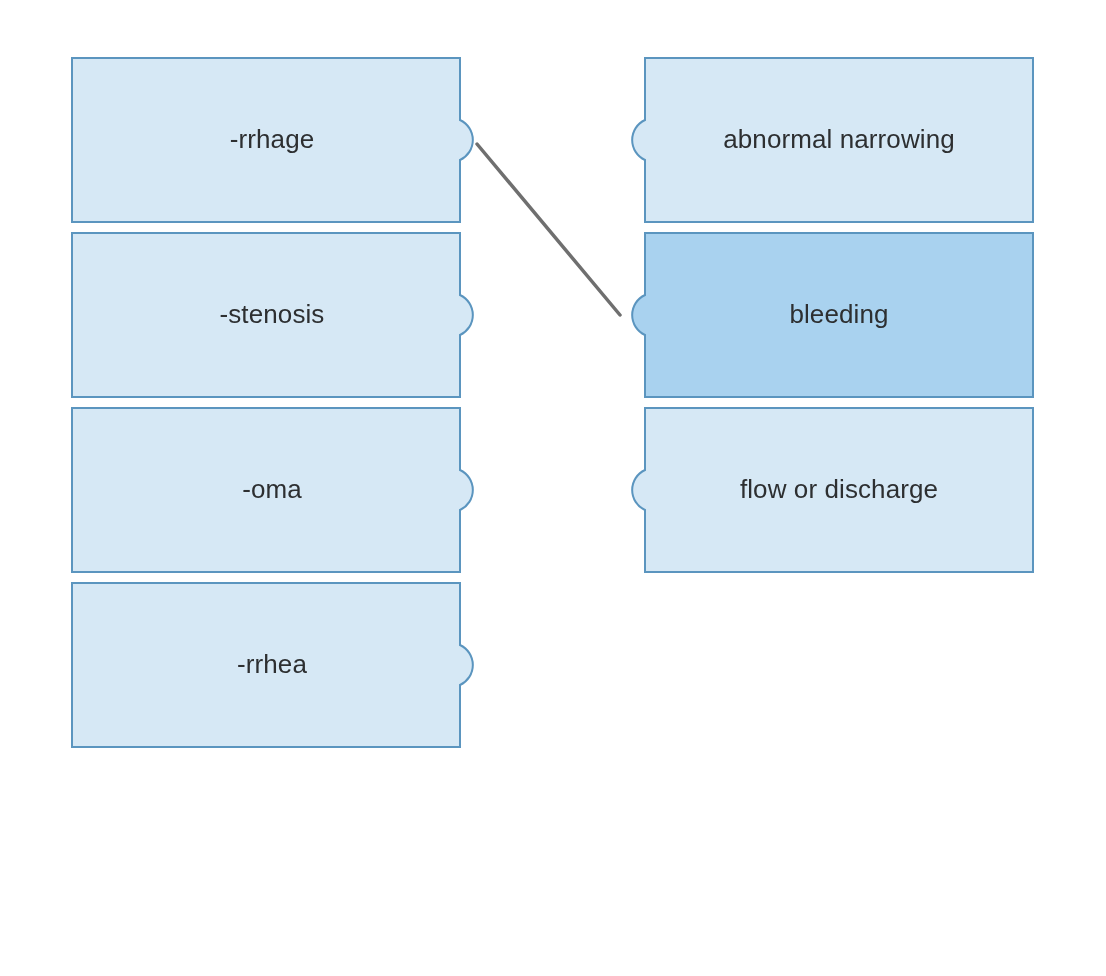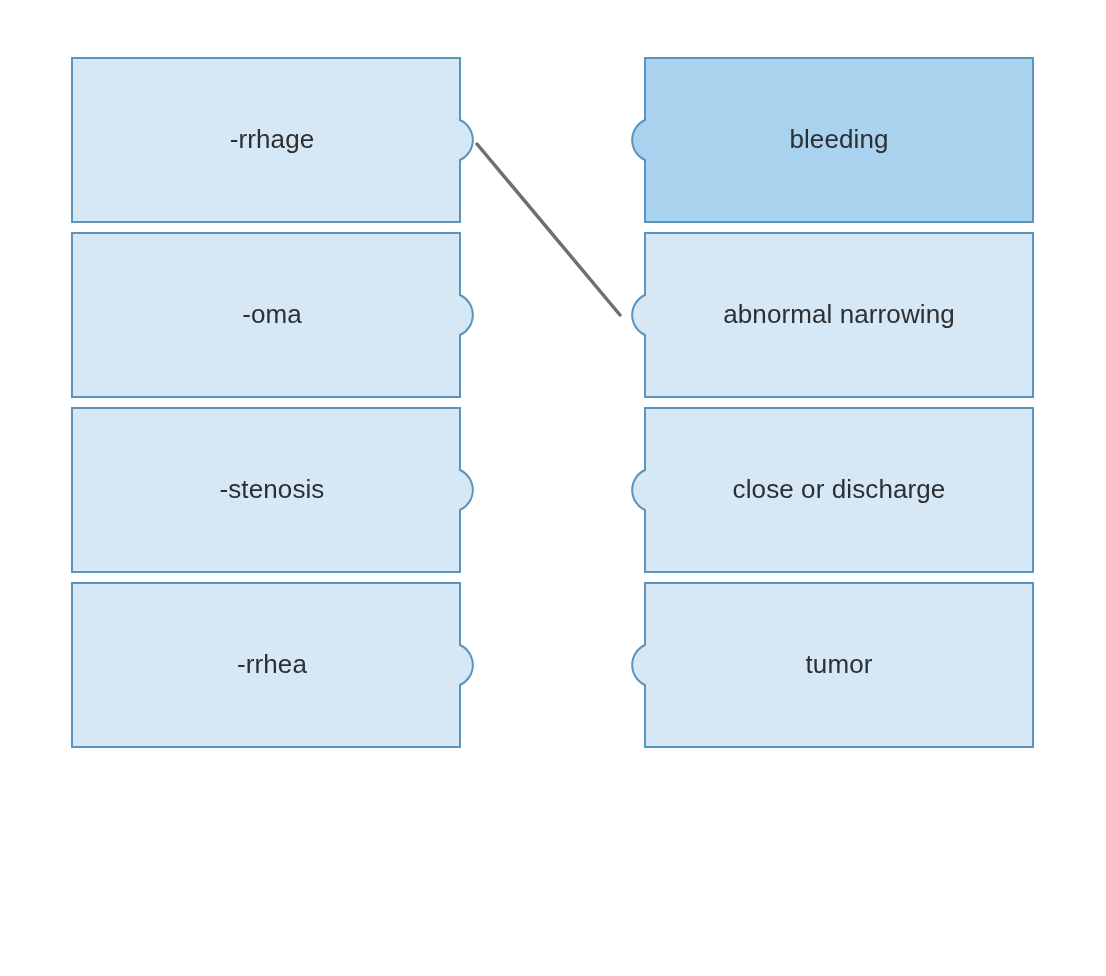--- a/index.html
+++ b/index.html
@@ -108,78 +108,70 @@
         <span>-rrhage</span>
       </div>
     </div>
 
 
     <div class="tile">
       <svg class="tile-svg" viewBox="0 0 390 166" preserveAspectRatio="none">
         <path class="tile-shape" vector-effect="non-scaling-stroke" d="M1,1 L389,1 L389,63 A22,22 0 0 1 389,103 L389,165 L1,165 Z"></path>
       </svg>
       <div class="tile-label">
-        <span>-oma</span>
+        <span>-stenosis</span>
       </div>
     </div>
 
     <div class="tile">
       <svg class="tile-svg" viewBox="0 0 390 166" preserveAspectRatio="none">
         <path class="tile-shape" vector-effect="non-scaling-stroke" d="M1,1 L389,1 L389,63 A22,22 0 0 1 389,103 L389,165 L1,165 Z"></path>
       </svg>
       <div class="tile-label">
-        <span>-stenosis</span>
+        <span>-oma</span>
       </div>
     </div>
 
     <div class="tile">
       <svg class="tile-svg" viewBox="0 0 390 166" preserveAspectRatio="none">
         <path class="tile-shape" vector-effect="non-scaling-stroke" d="M1,1 L389,1 L389,63 A22,22 0 0 1 389,103 L389,165 L1,165 Z"></path>
       </svg>
       <div class="tile-label">
         <span>-rrhea</span>
       </div>
     </div>
 
   </div>
 
   <div class="column" id="col-right">
 
+    <div class="tile">
+      <svg class="tile-svg" viewBox="0 0 400 166" preserveAspectRatio="none">
+        <path class="tile-shape" vector-effect="non-scaling-stroke" d="M399,1 L11,1 L11,63 A22,22 0 0 0 11,103 L11,165 L399,165 Z"></path>
+      </svg>
+      <div class="tile-label">
+        <span>abnormal narrowing</span>
+      </div>
+    </div>
+
     <div class="tile is-selected">
       <svg class="tile-svg" viewBox="0 0 400 166" preserveAspectRatio="none">
         <path class="tile-shape" vector-effect="non-scaling-stroke" d="M399,1 L11,1 L11,63 A22,22 0 0 0 11,103 L11,165 L399,165 Z"></path>
       </svg>
       <div class="tile-label">
         <span>bleeding</span>
       </div>
     </div>
 
     <div class="tile">
       <svg class="tile-svg" viewBox="0 0 400 166" preserveAspectRatio="none">
         <path class="tile-shape" vector-effect="non-scaling-stroke" d="M399,1 L11,1 L11,63 A22,22 0 0 0 11,103 L11,165 L399,165 Z"></path>
       </svg>
       <div class="tile-label">
-        <span>abnormal narrowing</span>
-      </div>
-    </div>
-
-    <div class="tile">
-      <svg class="tile-svg" viewBox="0 0 400 166" preserveAspectRatio="none">
-        <path class="tile-shape" vector-effect="non-scaling-stroke" d="M399,1 L11,1 L11,63 A22,22 0 0 0 11,103 L11,165 L399,165 Z"></path>
-      </svg>
-      <div class="tile-label">
-        <span>close or discharge</span>
+        <span>flow or discharge</span>
       </div>
     </div>
 
 
-    <div class="tile">
-      <svg class="tile-svg" viewBox="0 0 400 166" preserveAspectRatio="none">
-        <path class="tile-shape" vector-effect="non-scaling-stroke" d="M399,1 L11,1 L11,63 A22,22 0 0 0 11,103 L11,165 L399,165 Z"></path>
-      </svg>
-      <div class="tile-label">
-        <span>tumor</span>
-      </div>
-    </div>
 
   </div>
 
 </div>
 
 </body></html>

